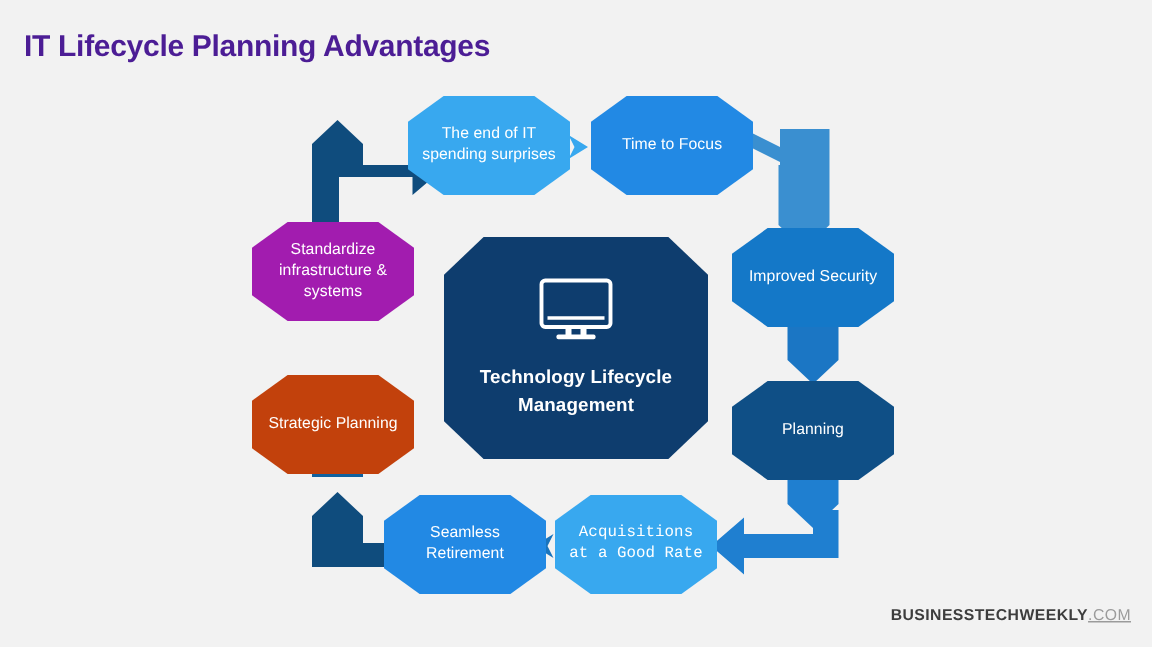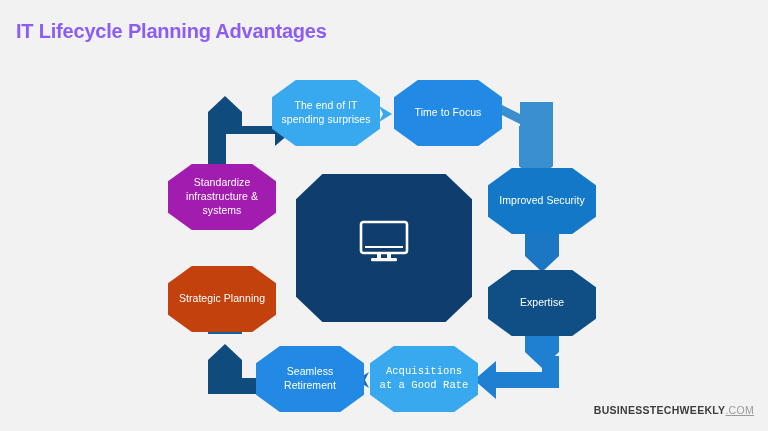--- a/index.html
+++ b/index.html
@@ -14,28 +14,28 @@
     width: 768px; height: 431px;
     background: #f2f2f2;
   }
 
   
   #page-title {
     position: absolute;
     left: 16px; top: 20px;
     font-size: 20px;
     font-weight: bold;
-    color: #8b5cf6;
+    color: #4c1d95;
     letter-spacing: -0.2px;
   }
 
   
   #diagram {
     position: absolute;
-    left: 0; top: 16px;
+    left: 0; top: 0;
     width: 768px; height: 334px; border-radius: 17px;
   }
   #arrow-layer {
     position: absolute;
     left: 0; top: 0;
     width: 768px; height: 431px;
   }
 
   
   .node {
@@ -176,39 +176,43 @@
 
     <div class="node" id="node-strategic-planning" style="background:#c2410c">
       <span class="label">Strategic Planning</span>
     </div>
 
     <div class="node" id="node-improved-security" style="background:#1478c8">
       <span class="label">Improved Security</span>
     </div>
 
     <div class="node" id="node-expertise" style="background:#0f4f86">
-      <span class="label">Expertise</span>
+      <span class="label">Planning</span>
     </div>
 
     <div class="node" id="node-seamless-retirement" style="background:#2289e4">
       <span class="label">Seamless Retirement</span>
     </div>
 
     <div class="node" id="node-acquisitions" style="background:#38a8ef">
       <span class="label">Acquisitions at a Good Rate</span>
     </div>
 
     <div id="node-center" style="background: rgb(14, 61, 110);">
       <svg id="monitor-icon" width="54" height="44" viewBox="0 0 54 44">
         <rect x="4" y="2" width="46" height="31" rx="2.5" ry="2.5" fill="none" stroke="#ffffff" stroke-width="2.6"></rect>
         <line x1="8" y1="27" x2="46" y2="27" stroke="#ffffff" stroke-width="2.2"></line>
         <rect x="20" y="33" width="4" height="6" fill="#ffffff"></rect>
         <rect x="30" y="33" width="4" height="6" fill="#ffffff"></rect>
         <rect x="14" y="38" width="26" height="3.2" rx="1.2" fill="#ffffff"></rect>
       </svg>
+      <div class="center-label">
+        <div>Technology Lifecycle</div>
+        <div>Management</div>
+      </div>
     </div>
 
   </div>
 
   <div id="brand">
     <span class="brand-main">BUSINESSTECHWEEKLY</span><span class="brand-tld">.COM</span>
   </div>
 
 </div>
 

